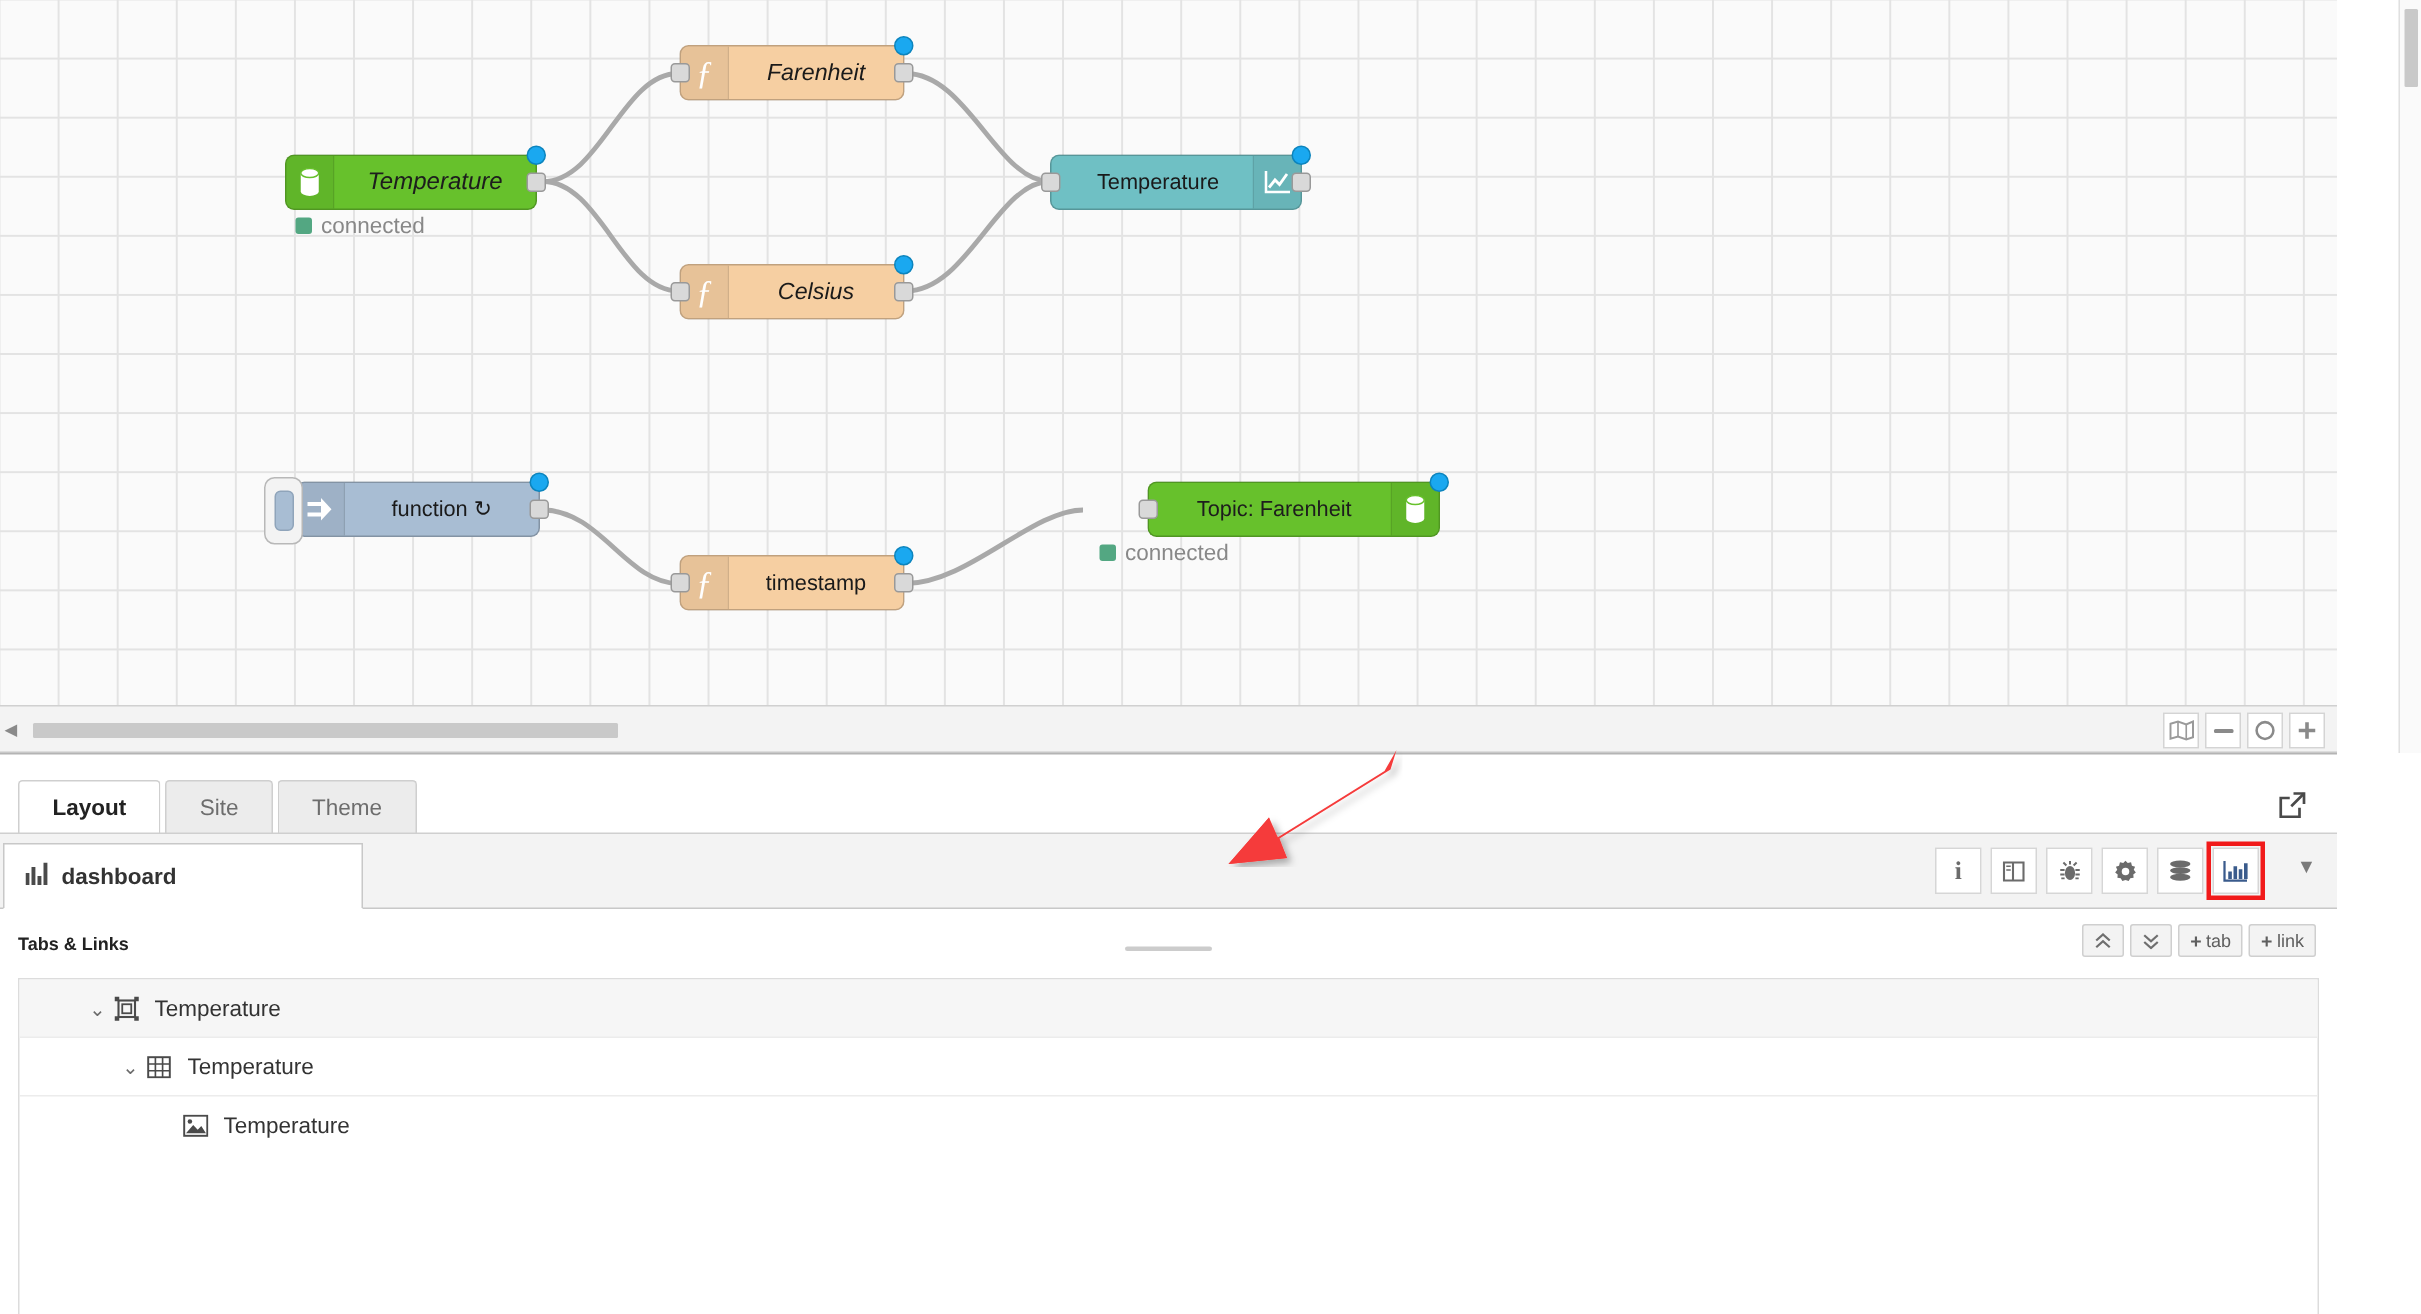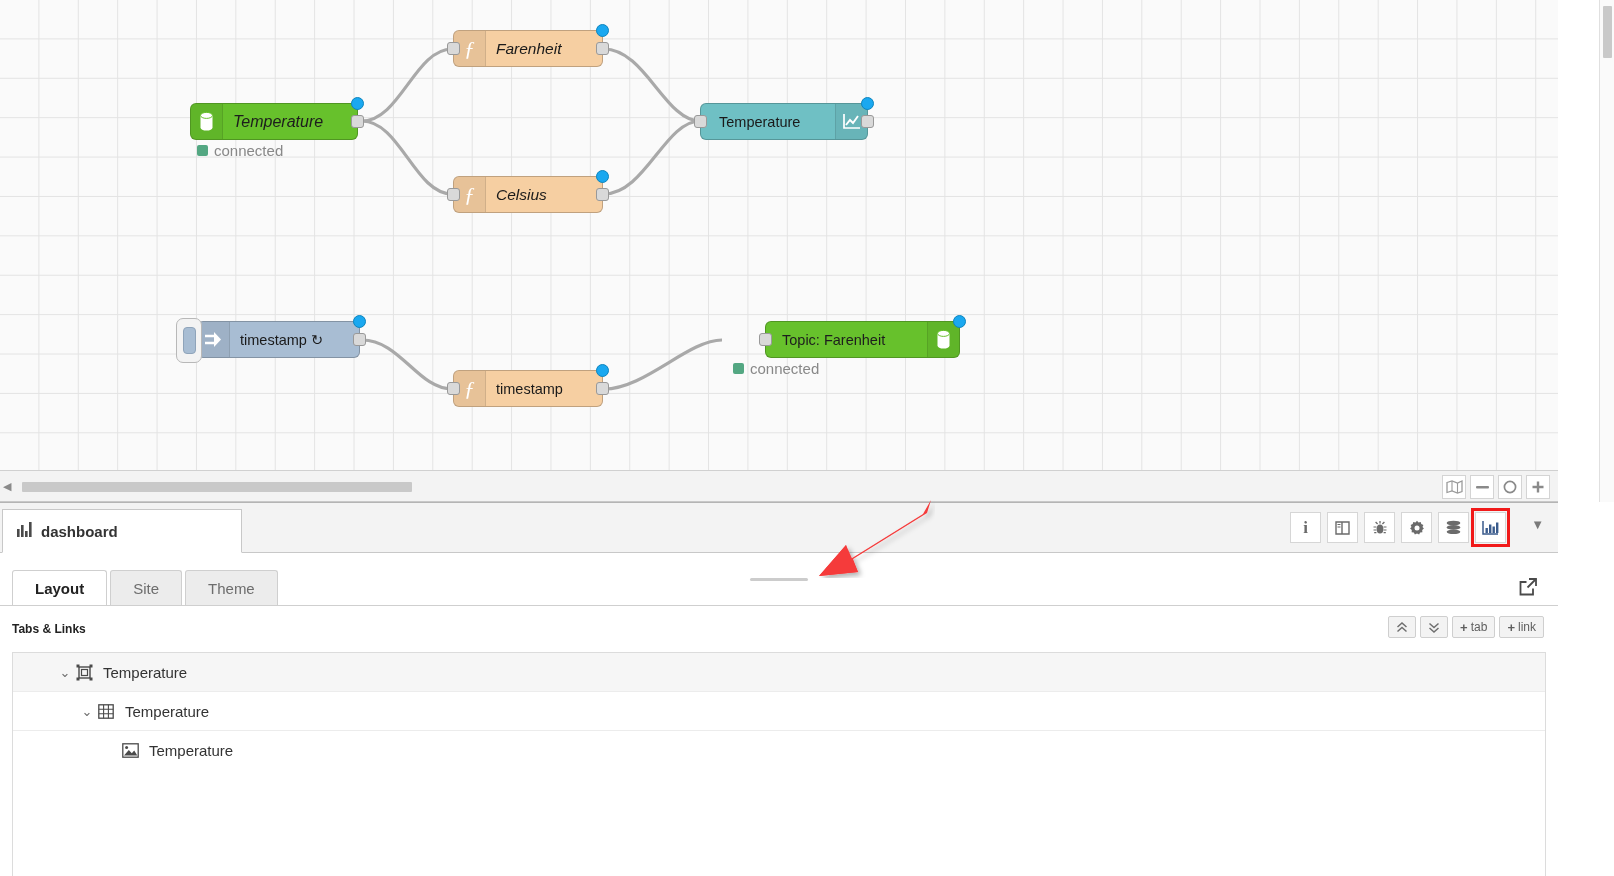--- a/index.html
+++ b/index.html
@@ -35,21 +35,21 @@
     background: rgba(0,0,0,0.06); border-radius: 5px 0 0 5px;
     flex: 0 0 32px;
   }
   .node .ico-right {
     width: 32px; height: 100%; display:flex; align-items:center; justify-content:center;
     border-left: 1px solid rgba(0,0,0,0.10);
     background: rgba(0,0,0,0.06); border-radius: 0 5px 5px 0;
     flex: 0 0 32px;
   }
   .node .lbl {
-    flex: 1 1 auto; text-align: left; font-size: 14.5px; color: #1a1a1a;
+    flex: 1 1 auto; text-align: center; font-size: 14.5px; color: #1a1a1a;
     padding: 0 10px; white-space: nowrap;
   }
   .node.fn { background: #f6cfa2; }
   .node.fn .lbl { font-style: italic; font-size: 15.5px; }
   .node.green { background: #67c12c; }
   .node.green .lbl { color: #1d1d1d; }
   .node.green.italic .lbl { font-style: italic; font-size: 16px; }
   .node.teal { background: #6fc0c4; }
   .node.inject { background: #a8bdd3; }
 
@@ -221,21 +221,21 @@
     <div class="node inject" style="left:197px; top:321px; width:163px;">
       <div class="inject-btn">
           <i></i>
         </div>
       <div class="ico">
         <svg width="19" height="17" viewBox="0 0 19 17">
             <path d="M1 5 H11 M1 12 H11" stroke="#fff" stroke-width="2.6" fill="none"></path>
             <path d="M10 1 L17 8.5 L10 16 Z" fill="#fff"></path>
           </svg>
       </div>
-      <div class="lbl">timestamp ↻</div>
+      <div class="lbl">function ↻</div>
       <span class="port out"></span>
       <span class="statusdot"></span>
     </div>
 
     <div class="node fn" style="left:453px; top:370px; width:150px;">
       <div class="ico">
         <span style="font-family:'Liberation Serif',serif; font-style:italic; font-size:22px; color:#fff;">ƒ</span>
       </div>
       <div class="lbl" style="font-style:normal; font-size:14.5px;">timestamp</div>
       <span class="port in"></span>
@@ -289,20 +289,40 @@
       </div>
       <div class="zbtn">
         <svg width="14" height="14" viewBox="0 0 14 14">
             <path d="M7 1.5 V12.5 M1.5 7 H12.5" stroke="#8a8a8a" stroke-width="2.4"></path>
           </svg>
       </div>
     </div>
   </div>
 
   <div id="panel">
+
+    <div id="content-tabs">
+      <div class="ctab active">
+        <span>Layout</span>
+      </div>
+      <div class="ctab">
+        <span>Site</span>
+      </div>
+      <div class="ctab">
+        <span>Theme</span>
+      </div>
+      <div id="ctabs-underline"></div>
+      <div id="open-ext">
+        <svg width="20" height="20" viewBox="0 0 20 20">
+            <path d="M11 2 H18 V9" fill="none" stroke="#4a4a4a" stroke-width="1.8"></path>
+            <path d="M18 2 L9.5 10.5" stroke="#4a4a4a" stroke-width="1.8"></path>
+            <path d="M15 11.5 V17.5 H2.5 V5 H8.5" fill="none" stroke="#4a4a4a" stroke-width="1.8"></path>
+          </svg>
+      </div>
+    </div>
 
     <div id="panel-tabrow">
       <div id="tab-dashboard">
         <span>
           <svg width="16" height="15" viewBox="0 0 16 15">
               <rect x="0" y="7" width="2.6" height="8" fill="#4a4a4a"></rect>
               <rect x="4" y="3" width="2.6" height="12" fill="#4a4a4a"></rect>
               <rect x="8" y="9" width="2.6" height="6" fill="#4a4a4a"></rect>
               <rect x="12" y="0" width="2.6" height="15" fill="#4a4a4a"></rect>
             </svg>
@@ -345,40 +365,20 @@
               <path d="M1 1 V14 H16" fill="none" stroke="#3a5b8c" stroke-width="1.5"></path>
               <rect x="3.5" y="8" width="2.4" height="5" fill="#3a5b8c"></rect>
               <rect x="7" y="4.5" width="2.4" height="8.5" fill="#3a5b8c"></rect>
               <rect x="10.5" y="6.5" width="2.4" height="6.5" fill="#3a5b8c"></rect>
               <rect x="14" y="2.5" width="2.4" height="10.5" fill="#3a5b8c"></rect>
             </svg>
         </div>
       </div>
       <div id="panel-caret">▼</div>
       <div id="grip"></div>
-    </div>
-
-    <div id="content-tabs">
-      <div class="ctab active">
-        <span>Layout</span>
-      </div>
-      <div class="ctab">
-        <span>Site</span>
-      </div>
-      <div class="ctab">
-        <span>Theme</span>
-      </div>
-      <div id="ctabs-underline"></div>
-      <div id="open-ext">
-        <svg width="20" height="20" viewBox="0 0 20 20">
-            <path d="M11 2 H18 V9" fill="none" stroke="#4a4a4a" stroke-width="1.8"></path>
-            <path d="M18 2 L9.5 10.5" stroke="#4a4a4a" stroke-width="1.8"></path>
-            <path d="M15 11.5 V17.5 H2.5 V5 H8.5" fill="none" stroke="#4a4a4a" stroke-width="1.8"></path>
-          </svg>
-      </div>
     </div>
 
     <div id="tl-header">
       <div id="tl-title">Tabs &amp; Links</div>
       <div id="tl-btns">
         <div class="sbtn">
           <svg width="12" height="11" viewBox="0 0 12 11">
               <path d="M1.5 5 L6 1 L10.5 5 M1.5 9.5 L6 5.5 L10.5 9.5" fill="none" stroke="#6f6f6f" stroke-width="1.5"></path>
             </svg>
         </div>

